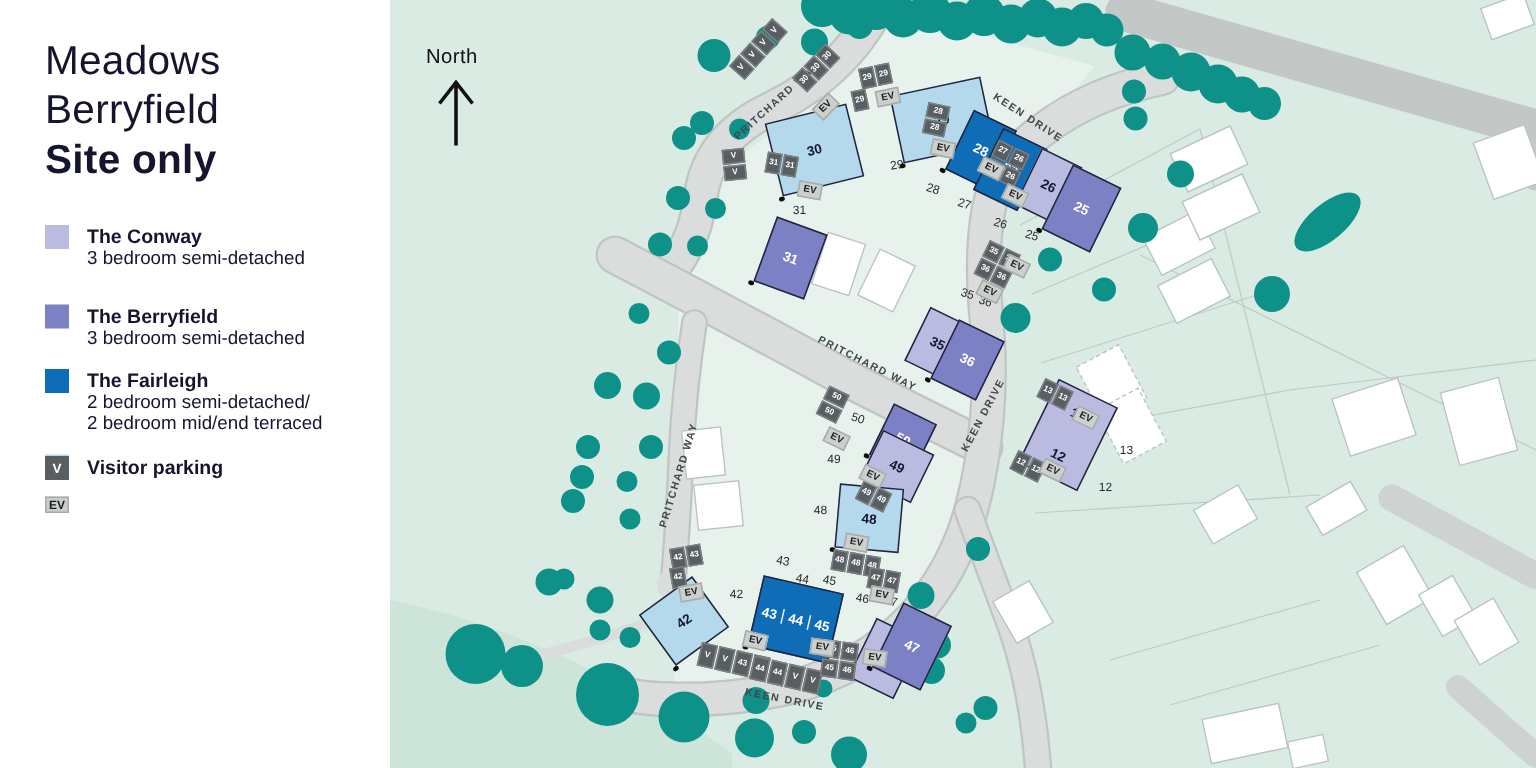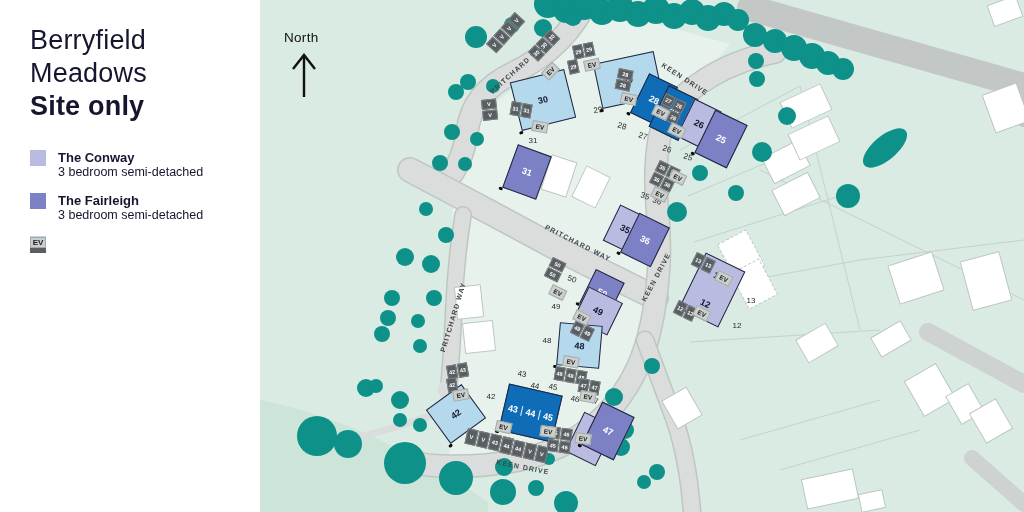--- a/index.html
+++ b/index.html
@@ -56,44 +56,51 @@
   .glab{position:absolute;font-size:8px;color:#2a2a2a;z-index:2;white-space:nowrap;}
   .rlab{position:absolute;font-size:7px;font-weight:700;letter-spacing:1.1px;color:#41464a;z-index:2;white-space:nowrap;}
 </style>
 </head>
 <body>
 
 <div class="stage">
 
   <aside class="panel">
     <div class="title">
+      <div>Meadows</div>
       <div>Berryfield</div>
-      <div>Meadows</div>
       <div class="bold">Site only</div>
     </div>
 
     <div class="legend">
-      <div class="leg-item" style="margin-bottom:14px">
+      <div class="leg-item" style="margin-bottom:24px">
         <span class="sw conway"></span>
         <div class="name">The Conway</div>
         <div class="desc">3 bedroom semi-detached</div>
       </div>
       <div class="leg-item" style="margin-bottom:14px">
         <span class="sw greenwood"></span>
+        <div class="name">The Berryfield</div>
+        <div class="desc">3 bedroom semi-detached</div>
+      </div>
+      <div class="leg-item" style="margin-bottom:14px">
+        <span class="sw fairleigh"></span>
         <div class="name">The Fairleigh</div>
-        <div class="desc">3 bedroom semi-detached</div>
+        <div class="desc">2 bedroom semi-detached/</div>
+        <div class="desc">2 bedroom mid/end terraced</div>
       </div>
       <div class="leg-item" style="margin-bottom:15px">
         <span class="sw alder"></span>
       </div>
       <div class="leg-item" style="margin-bottom:12px">
         <span class="sw park"></span>
       </div>
       <div class="leg-item" style="margin-bottom:12px">
         <span class="sw visitor">V</span>
+        <div class="name">Visitor parking</div>
       </div>
       <div class="leg-item">
         <span class="sw ev">EV</span>
       </div>
     </div>
 
   </aside>
 
   <div class="map">
 

